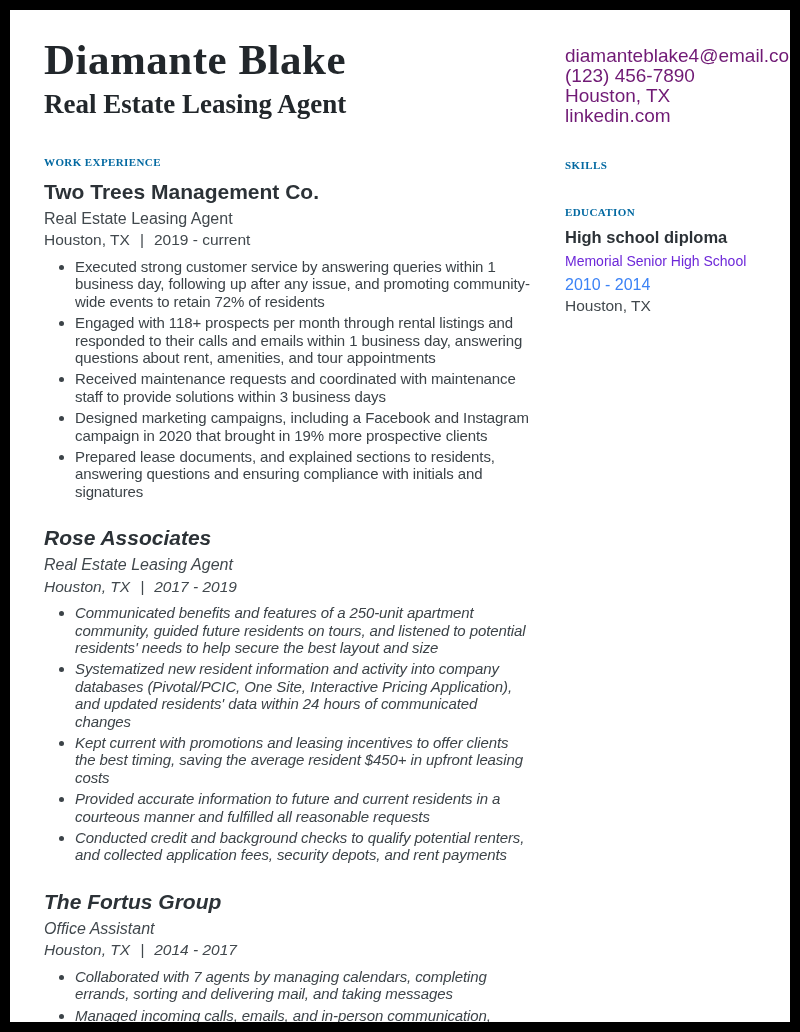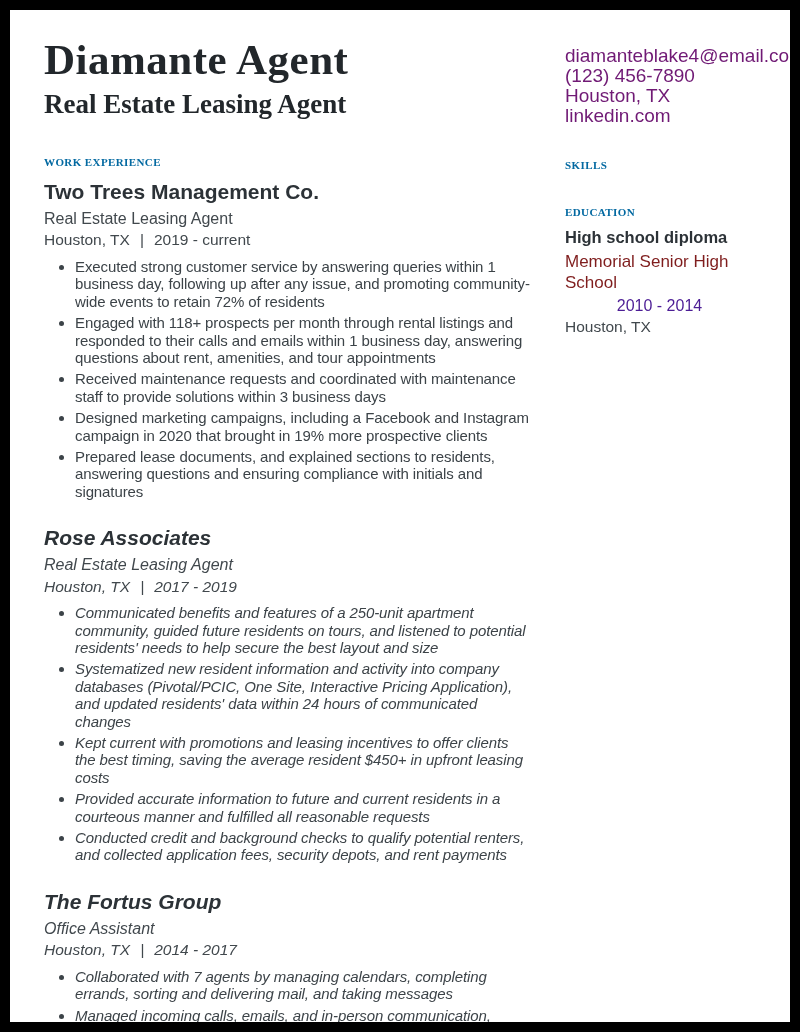--- a/index.html
+++ b/index.html
@@ -108,48 +108,47 @@
 
   
   .degree {
     font-size: 16.5px;
     font-weight: 700;
     color: #2c3237;
     margin-top: 10px;
     line-height: 1.2;
   }
   .school {
-    font-size: 17px;
-    color: #7f1d1d;
+    font-size: 14px;
+    color: #6d28d9;
     margin-top: 3px;
     line-height: 21px;
   }
   .edu-dates {
     font-size: 16px;
-    color: #4c1d95;
+    color: #3b82f6;
     margin-top: 2px;
     line-height: 21px;
-    text-align: center;
   }
   .edu-location {
     font-size: 15.5px;
     color: #41484d;
     line-height: 21px;
   }
 </style>
 </head>
 <body>
 
 <div class="page">
   <div class="columns">
 
     <div class="col-left">
 
       <div>
-        <div class="name">Diamante Agent</div>
+        <div class="name">Diamante Blake</div>
         <div class="job-title-main">Real Estate Leasing Agent</div>
       </div>
 
       <div class="work-section">
         <div class="section-title">WORK EXPERIENCE</div>
 
         <div class="job">
           <div class="company">Two Trees Management Co.</div>
           <div class="role">Real Estate Leasing Agent</div>
           <div class="meta">

